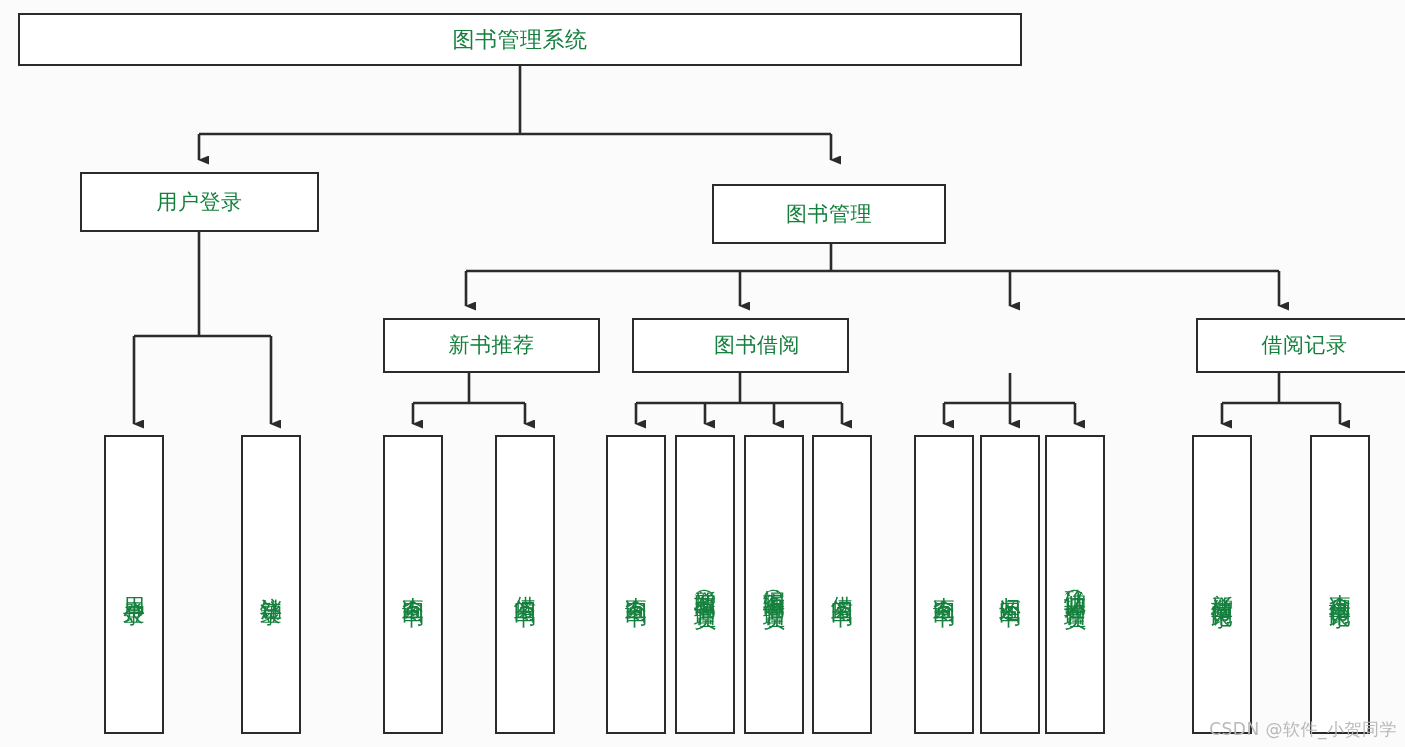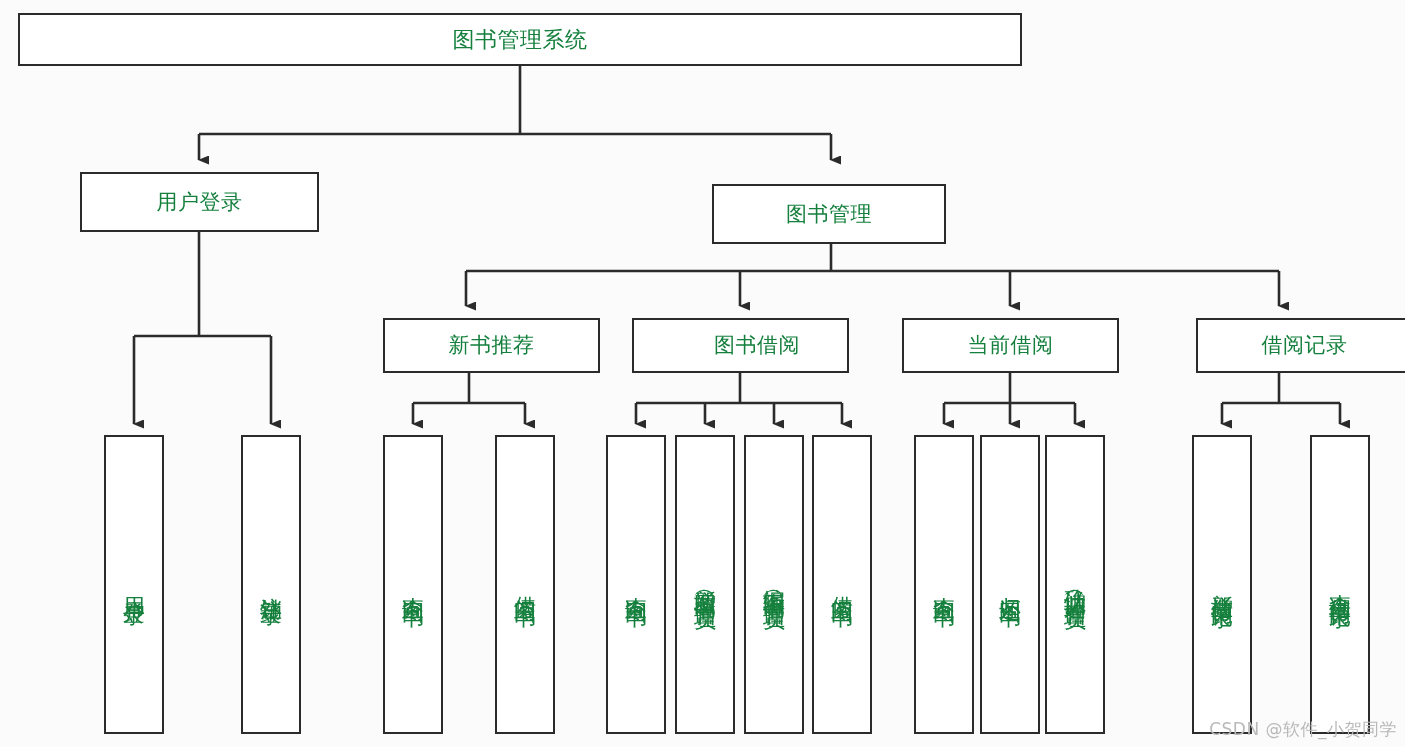--- a/index.html
+++ b/index.html
@@ -141,23 +141,20 @@
   </div>
 
   <div class="node h" style="left:361px; top:318px; width:217px; height:55px;margin-left:22px;">
     <span class="lbl">新书推荐</span>
   </div>
 
   <div class="node h" style="left:632px; top:318px; width:217px; height:55px;padding-left:33px;">
     <span class="lbl">图书借阅</span>
   </div>
 
-  <div class="node h" style="left:902px; top:318px; width:217px; height:55px;">
-    <span class="lbl">当前借阅</span>
-  </div>
 
   <div class="node h" style="left:1172px; top:318px; width:217px; height:55px;margin-left:24px;">
     <span class="lbl">借阅记录</span>
   </div>
 
   <div class="node v" style="left:104px; top:435px; width:60px; height:299px;">
     <span class="lbl">用户登录</span>
   </div>
 
   <div class="node v" style="left:241px; top:435px; width:60px; height:299px;">

